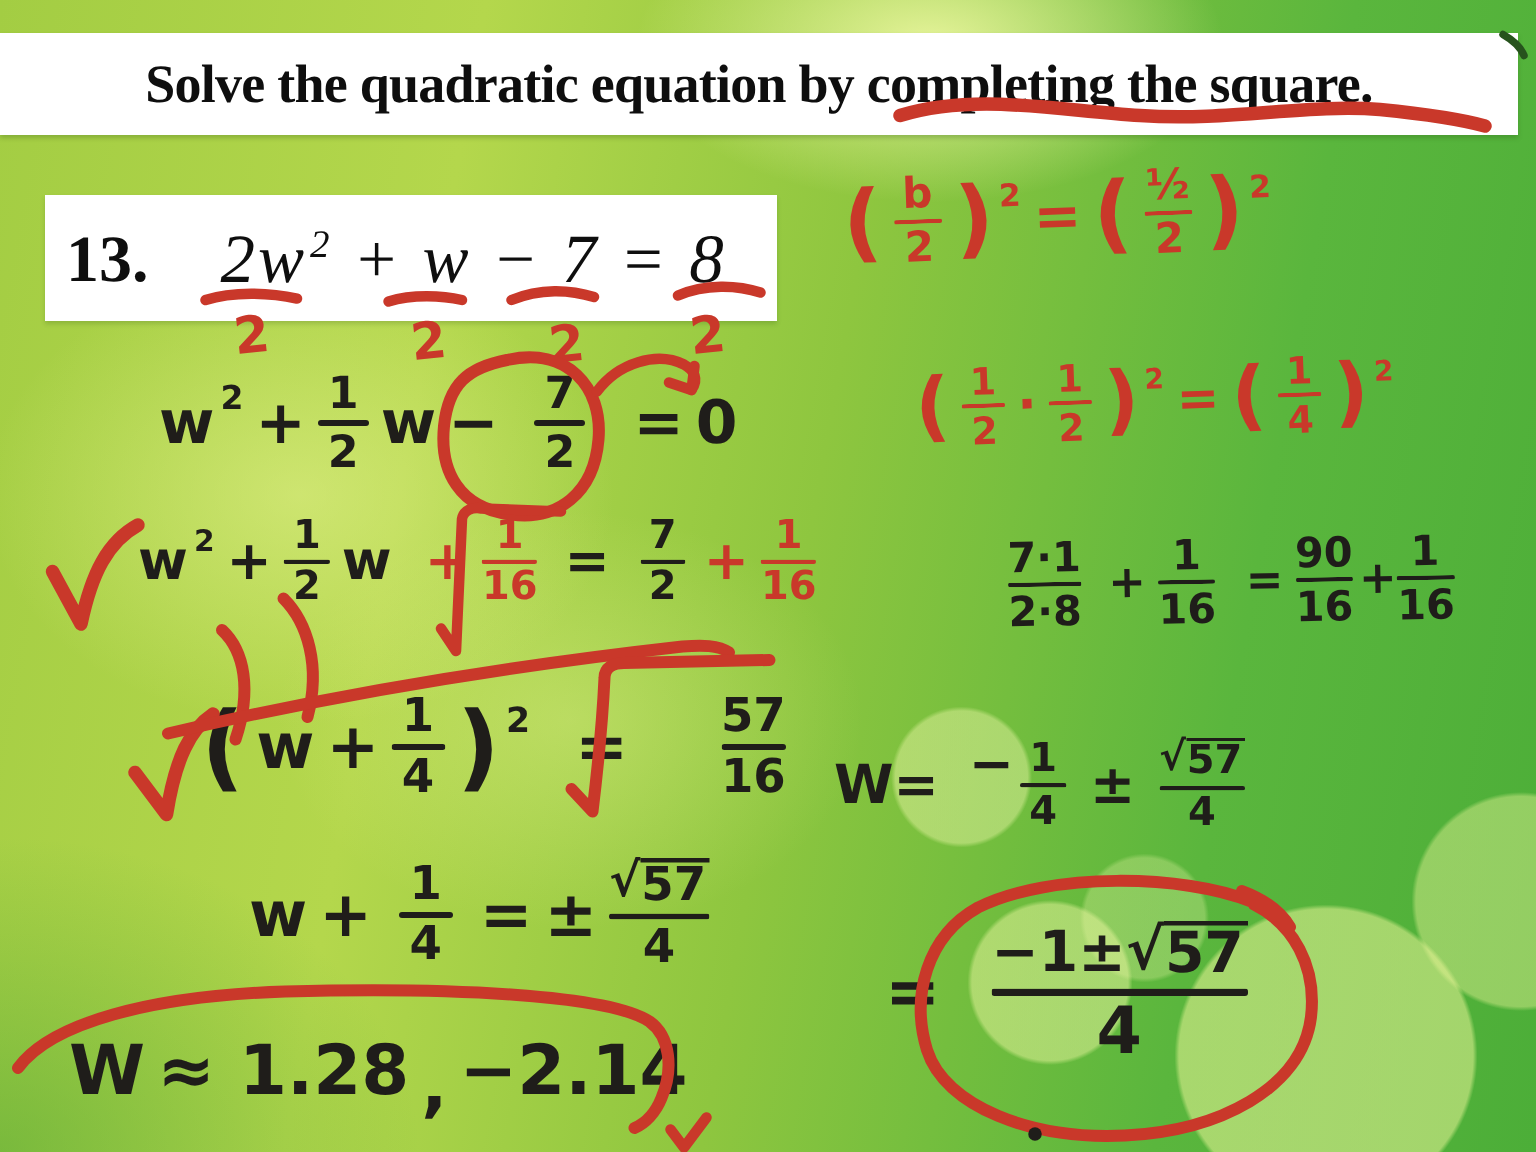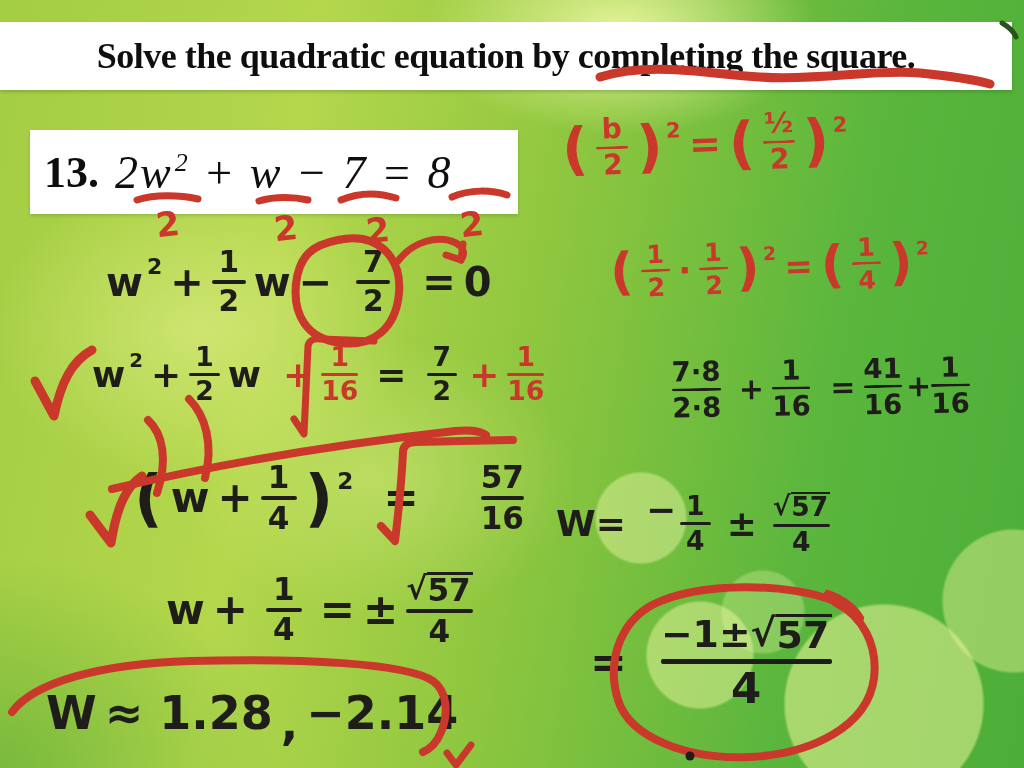--- a/index.html
+++ b/index.html
@@ -13,21 +13,21 @@
       radial-gradient(circle at 763px 612px, rgba(240,248,170,.3) 0 40px, rgba(240,248,170,0) 43px),
       radial-gradient(ellipse 280px 150px at 620px 30px, rgba(246,252,170,.85), rgba(246,252,170,0) 70%),
       radial-gradient(ellipse 300px 220px at 200px 330px, rgba(235,245,150,.5), rgba(235,245,150,0) 70%),
       radial-gradient(ellipse 280px 200px at 380px 480px, rgba(235,245,150,.35), rgba(235,245,150,0) 70%),
       radial-gradient(ellipse 400px 300px at 0px 768px, rgba(72,162,50,.5), rgba(72,162,50,0) 70%),
       linear-gradient(100deg,#a3cd43 0%,#b4d74c 28%,#8ec63f 52%,#5ab63d 78%,#4cae38 100%);}
   .banner{position:absolute;left:0;top:22px;width:1012px;height:68px;background:#fff;
     display:flex;align-items:center;justify-content:center;z-index:3;box-shadow:0 2px 3px rgba(40,80,20,.25);}
   .banner-title{font-family:"Liberation Serif",serif;font-weight:bold;font-size:36px;color:#0e0e0e;letter-spacing:-.5px;}
   .problem-card{position:absolute;left:30px;top:130px;width:488px;height:84px;background:#fff;
-    display:flex;align-items:center;padding-left:14px;box-sizing:border-box;z-index:3;box-shadow:0 2px 3px rgba(40,80,20,.2);}
+    display:flex;align-items:center;padding-left:14px;box-sizing:border-box;z-index:3;box-shadow:0 2px 3px rgba(40,80,20,.2);gap:32px;}
   .problem-number{font-family:"Liberation Serif",serif;font-weight:bold;font-size:44px;color:#0e0e0e;margin-right:16px;}
   .problem-expr{font-family:"Liberation Serif",serif;font-style:italic;font-size:46px;color:#0e0e0e;letter-spacing:2px;}
   .problem-expr .psup{font-size:26px;font-style:italic;vertical-align:super;margin-left:2px;}
   
   .line{position:absolute;display:flex;align-items:center;white-space:nowrap;z-index:2;
     font-weight:bold;line-height:1;}
   .blk{color:#1f1d1a;} .red{color:#c9382a;}
   .line > *{margin:0 4px;}
   .sup{font-size:.55em;display:inline-block;transform:translateY(-.7em);margin-left:0;}
   .paren{font-size:1.5em;font-weight:bold;}
@@ -199,33 +199,33 @@
         <span>1</span>
         <span class="bar"></span>
         <span>4</span>
       </span>
     <span class="paren">)</span>
       <span class="sup">2</span>
   </div>
 
   <div class="line blk" style="left:668px;top:356px;font-size:30px;transform:rotate(-1deg);">
     <span class="frac" style="font-size:.92em;">
-        <span>7·8</span>
+        <span>7·1</span>
         <span class="bar"></span>
         <span>2·8</span>
       </span>
     <span style="margin-left:14px;">+</span>
     <span class="frac" style="font-size:.92em;">
         <span>1</span>
         <span class="bar"></span>
         <span>16</span>
       </span>
     <span style="margin-left:16px;">=</span>
     <span class="frac" style="font-size:.92em;">
-        <span>41</span>
+        <span>90</span>
         <span class="bar"></span>
         <span>16</span>
       </span>
     <span style="margin:0 0;">+</span>
     <span class="frac" style="font-size:.92em;margin:0 0;">
         <span>1</span>
         <span class="bar"></span>
         <span>16</span>
       </span>
   </div>

